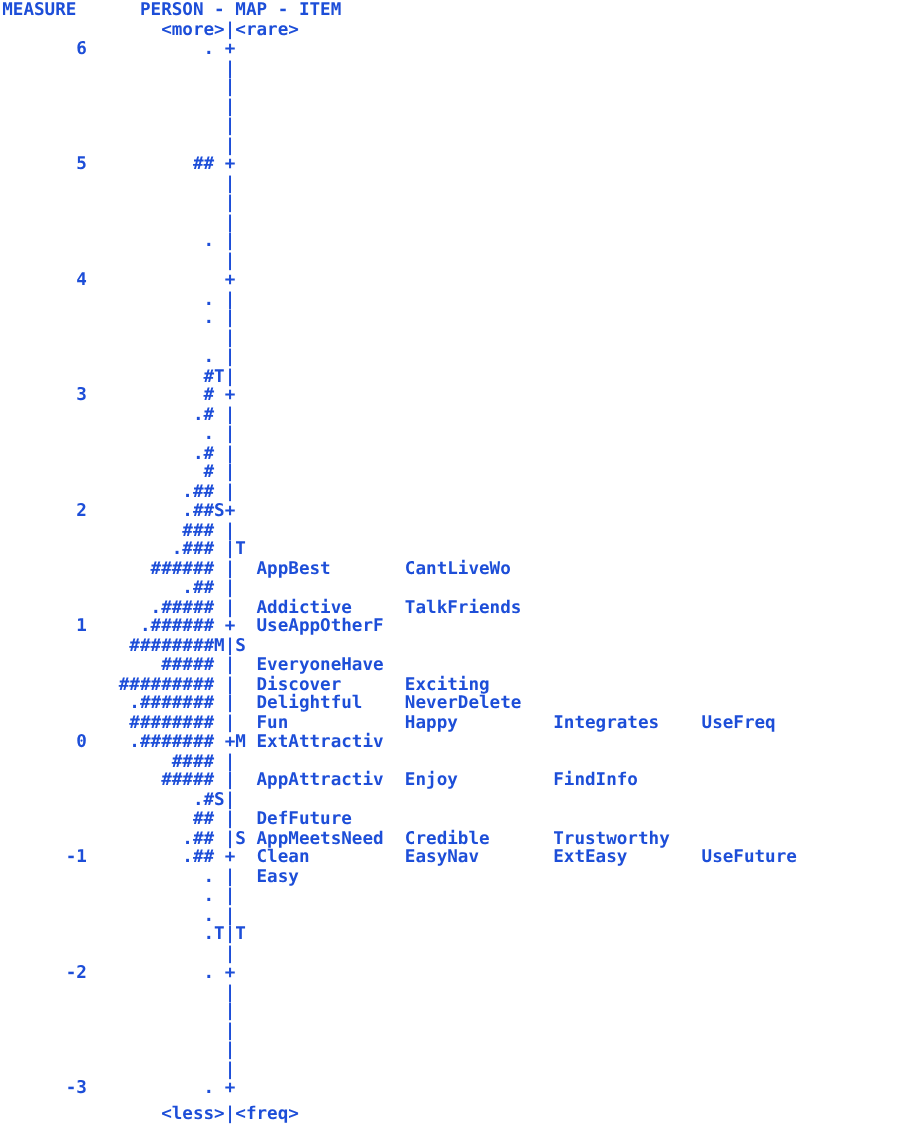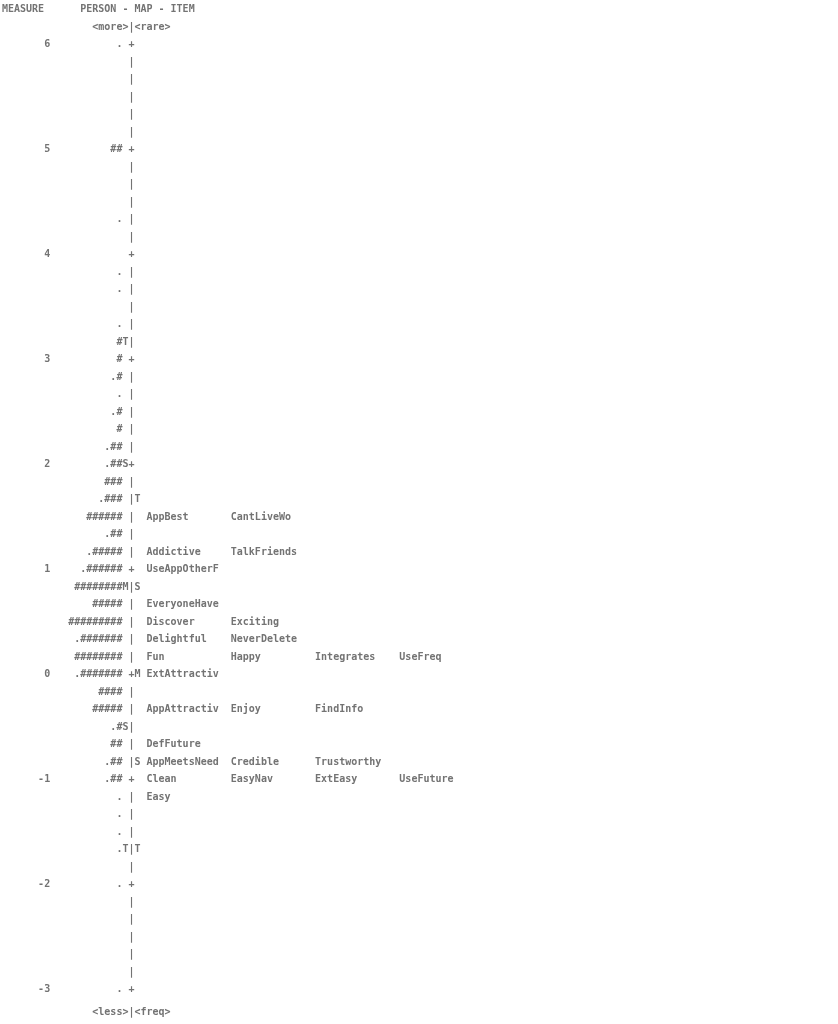--- a/index.html
+++ b/index.html
@@ -20,24 +20,24 @@
     height: 1024px;
     background: #ffffff;
   }
   pre.map-pre {
     position: absolute;
     top: 0;
     left: 2px;
     margin: 0;
     padding: 0;
     font-family: "DejaVu Sans Mono", "Liberation Mono", monospace;
-    font-size: 10px;
+    font-size: 16px;
     line-height: 17.5px;
     letter-spacing: 0px;
-    color: #737373;
+    color: #1d4ed8;
     white-space: pre;
     font-weight: 700;
     -webkit-font-smoothing: none;
   }
   pre.map-pre.header-pre { top: 0px; }
   pre.map-pre.body-pre   { top: 35px; }
   pre.map-pre.footer-pre { top: 1003px; }
 </style>
 </head>
 <body>

